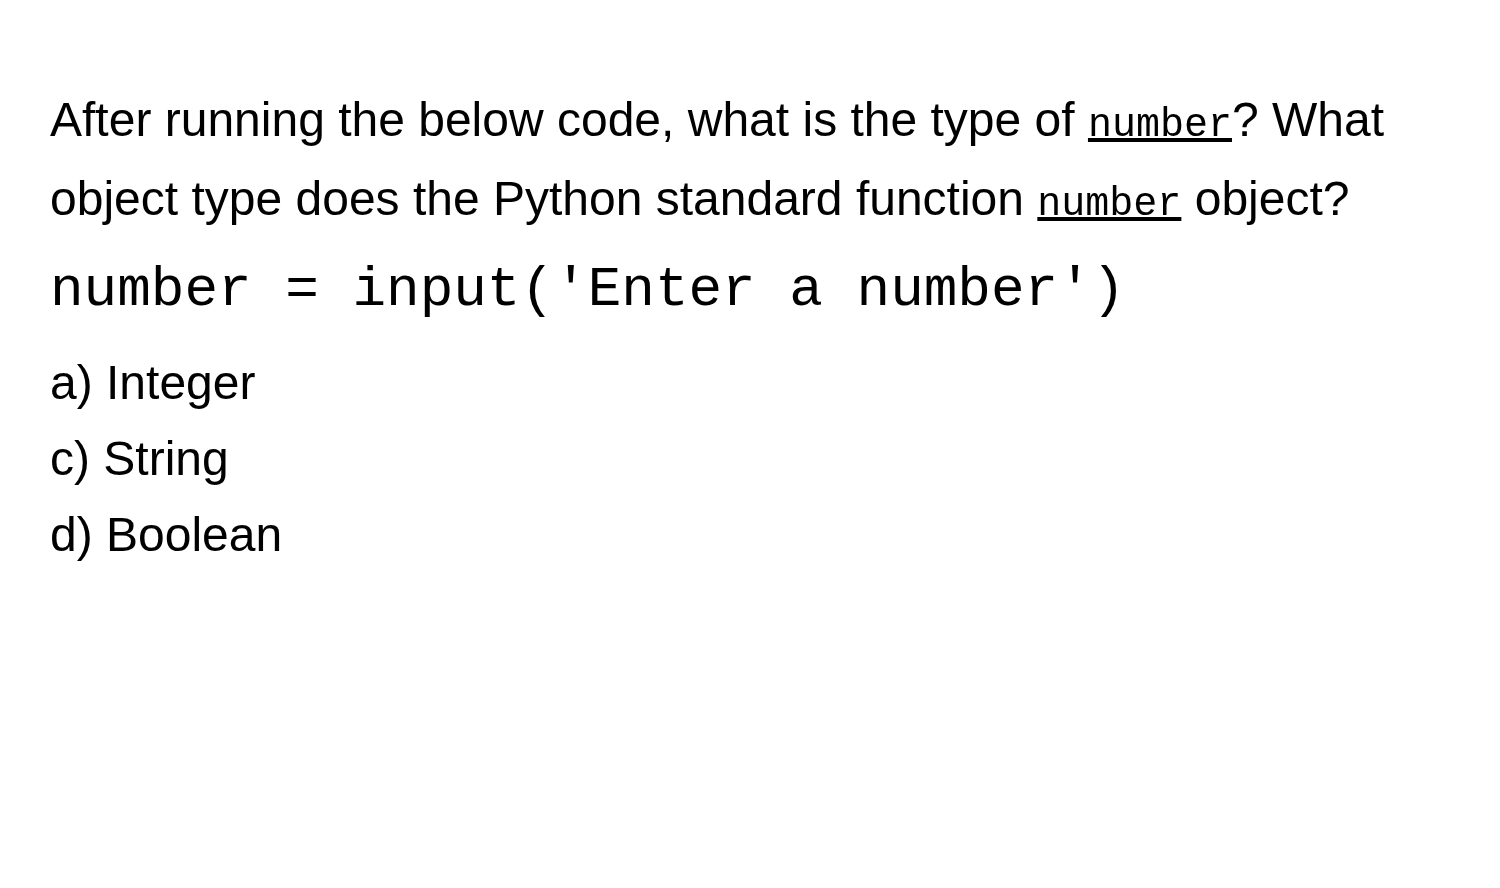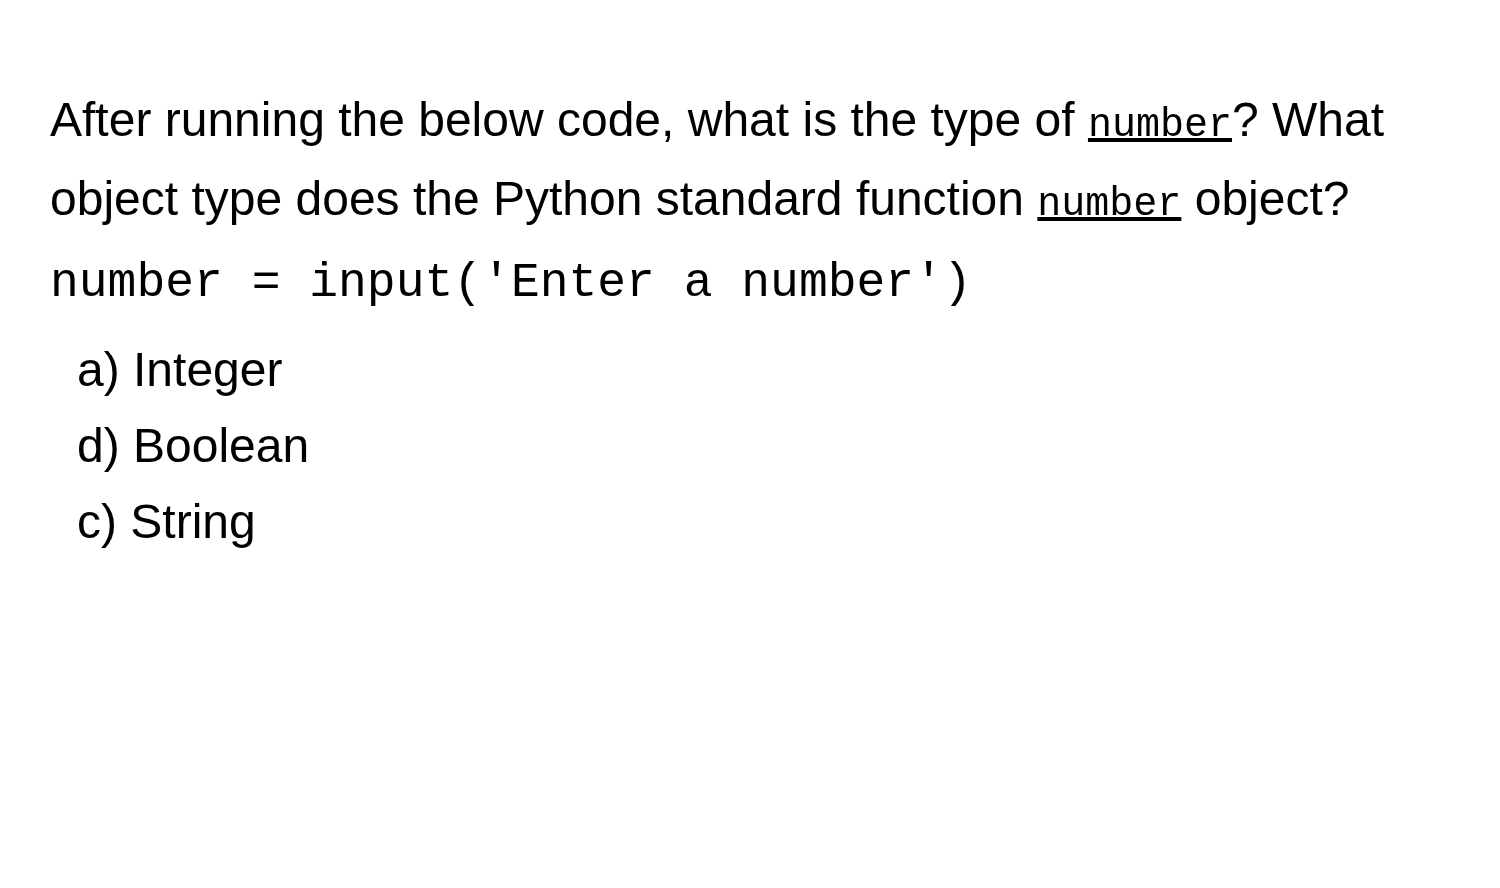--- a/index.html
+++ b/index.html
@@ -20,40 +20,39 @@
       line-height: 1.65;
       font-weight: 400;
     }
     .code-inline {
       font-family: "Courier New", Courier, monospace;
       font-size: 40px;
       text-decoration: underline;
     }
     .code-block {
       font-family: "Courier New", Courier, monospace;
-      font-size: 48px;
+      font-size: 56px;
       line-height: 1.65;
       margin-top: 6px;
       margin-bottom: 10px;
     }
     .options {
       font-size: 48px;
       line-height: 1.5;
     }
     .option {
       margin-bottom: 4px;
-      margin-left: 27px;
     }
   </style>
 </head>
 <body>
 
 <div class="question-text">
   <span>After running the below code, what is the type of </span><span class="code-inline">number</span><span>? What object type does the Python standard function </span><span class="code-inline">number</span><span> object?</span>
 </div>
 
 <div class="code-block">number = input('Enter a number')</div>
 
 <div class="options">
   <div class="option">a) Integer</div>
+  <div class="option">c) String</div>
   <div class="option">d) Boolean</div>
-  <div class="option">c) String</div>
 </div>
 
 </body></html>

